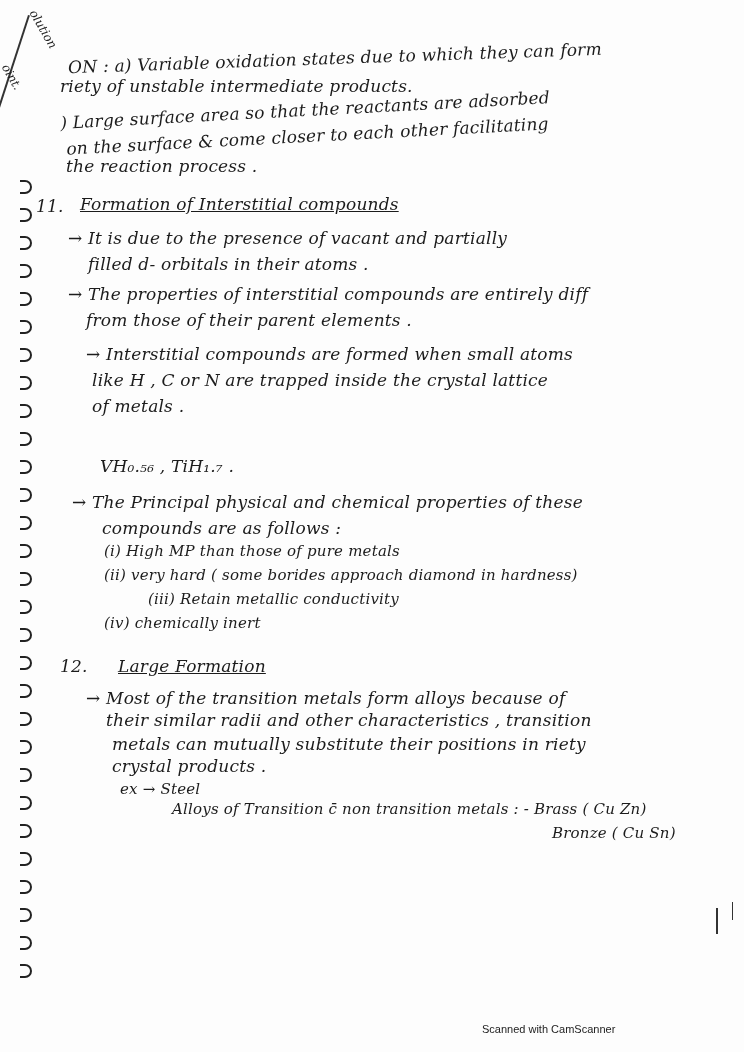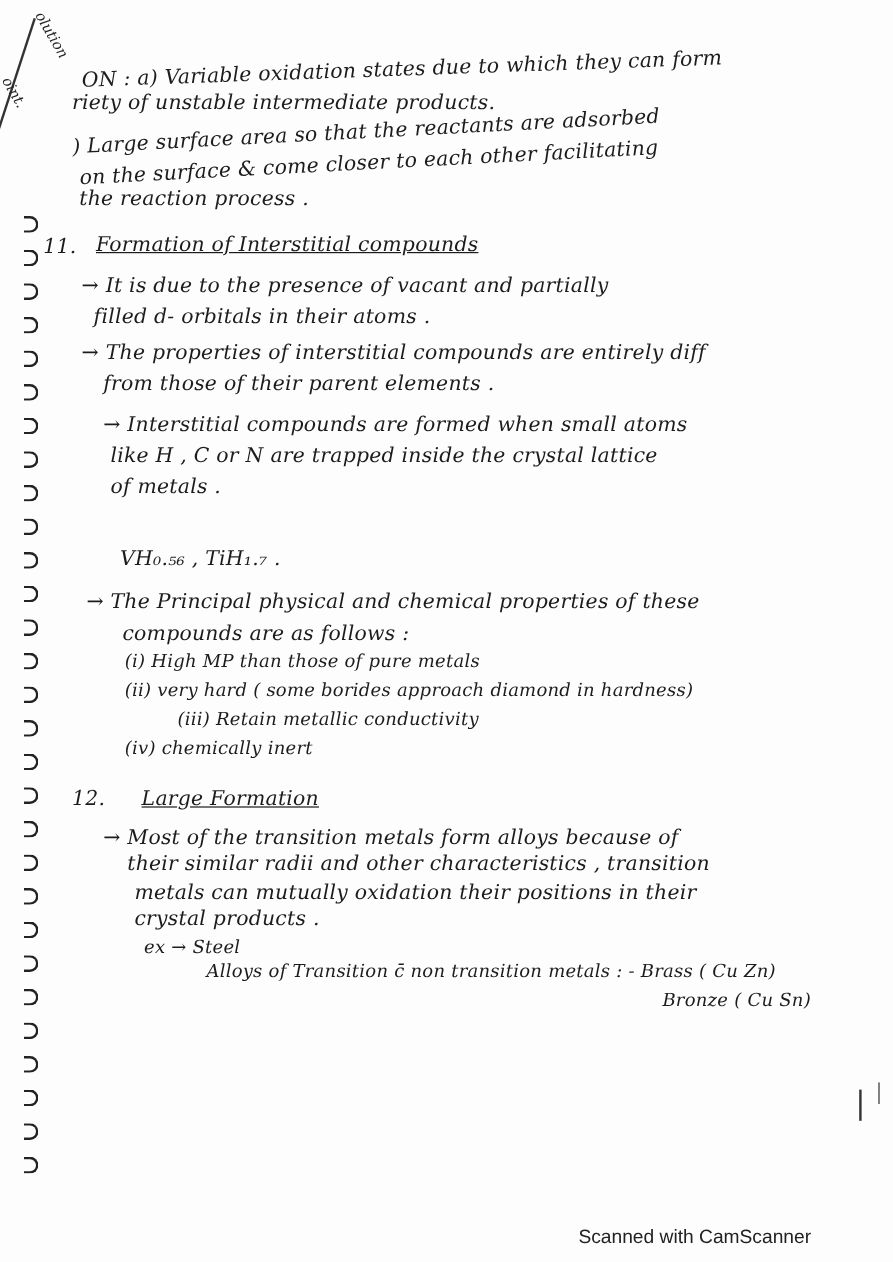--- a/index.html
+++ b/index.html
@@ -28,21 +28,21 @@
   }
   .line {
     position:absolute; white-space:nowrap;
     font-family:"DejaVu Serif", serif; font-style:italic;
     font-size:17px; color:#1c1c1c; letter-spacing:0.2px;
   }
   .heading { text-decoration:underline; }
   .small { font-size:15px; }
   .footer {
     position:absolute; left:482px; top:1023px;
-    font-family:"Liberation Sans", sans-serif; font-size:16px; color:#222;
+    font-family:"Liberation Sans", sans-serif; font-size:11px; color:#222;
   }
   .mark { position:absolute; background:#333; width:2px; }
 </style>
 </head>
 <body>
 
 <div class="page">
 
   <div class="fold">
     <div class="fold-line"></div>
@@ -84,40 +84,40 @@
 
   <div class="line" style="left:68px;top:48px;transform:rotate(-2deg);">ON : a) Variable oxidation states due to which they can form</div>
   <div class="line" style="left:60px;top:76px;">riety of unstable intermediate products.</div>
   <div class="line" style="left:60px;top:100px;transform:rotate(-3deg);">) Large surface area so that the reactants are adsorbed</div>
   <div class="line" style="left:66px;top:126px;transform:rotate(-3deg);">on the surface &amp; come closer to each other facilitating</div>
   <div class="line" style="left:66px;top:156px;">the reaction process .</div>
 
   <div class="line" style="left:36px;top:196px;">11.</div>
   <div class="line heading" style="left:80px;top:194px;">Formation of Interstitial compounds</div>
   <div class="line" style="left:68px;top:228px;">→ It is due to the presence of vacant and partially</div>
-  <div class="line" style="left:78px;top:254px;">filled d- orbitals in their atoms .</div>
+  <div class="line" style="left:88px;top:254px;">filled d- orbitals in their atoms .</div>
   <div class="line" style="left:68px;top:284px;">→ The properties of interstitial compounds are entirely diff</div>
   <div class="line" style="left:86px;top:310px;">from those of their parent elements .</div>
   <div class="line" style="left:86px;top:344px;">→ Interstitial compounds are formed when small atoms</div>
   <div class="line" style="left:92px;top:370px;">like H , C or N are trapped inside the crystal lattice</div>
   <div class="line" style="left:92px;top:396px;">of metals .</div>
   <div class="line" style="left:100px;top:456px;">VH₀.₅₆ , TiH₁.₇ .</div>
   <div class="line" style="left:102px;top:518px;">compounds are as follows :</div>
   <div class="line" style="left:72px;top:492px;">→ The Principal physical and chemical properties of these</div>
 
   <div class="line small" style="left:104px;top:542px;">(i) High MP than those of pure metals</div>
   <div class="line small" style="left:104px;top:566px;">(ii) very hard ( some borides approach diamond in hardness)</div>
   <div class="line small" style="left:117px;top:590px;margin-left:31px;">(iii) Retain metallic conductivity</div>
   <div class="line small" style="left:104px;top:614px;">(iv) chemically inert</div>
 
   <div class="line" style="left:60px;top:656px;">12.</div>
   <div class="line heading" style="left:118px;top:656px;">Large Formation</div>
   <div class="line" style="left:86px;top:688px;font-style:italic;">→ Most of the transition metals form alloys because of</div>
   <div class="line" style="left:106px;top:710px;">their similar radii and other characteristics , transition</div>
-  <div class="line" style="left:112px;top:734px;">metals can mutually oxidation their positions in their</div>
+  <div class="line" style="left:112px;top:734px;">metals can mutually substitute their positions in riety</div>
   <div class="line" style="left:112px;top:756px;">crystal products .</div>
   <div class="line small" style="left:120px;top:780px;">ex → Steel</div>
   <div class="line small" style="left:172px;top:800px;">Alloys of Transition c̄ non transition metals : - Brass ( Cu Zn)</div>
   <div class="line small" style="left:552px;top:824px;">Bronze ( Cu Sn)</div>
 
   <div class="mark" style="left:716px;top:908px;height:26px;"></div>
   <div class="mark" style="left:732px;top:902px;height:18px;width:1px;"></div>
 
   <div class="footer">Scanned with CamScanner</div>
 </div>

